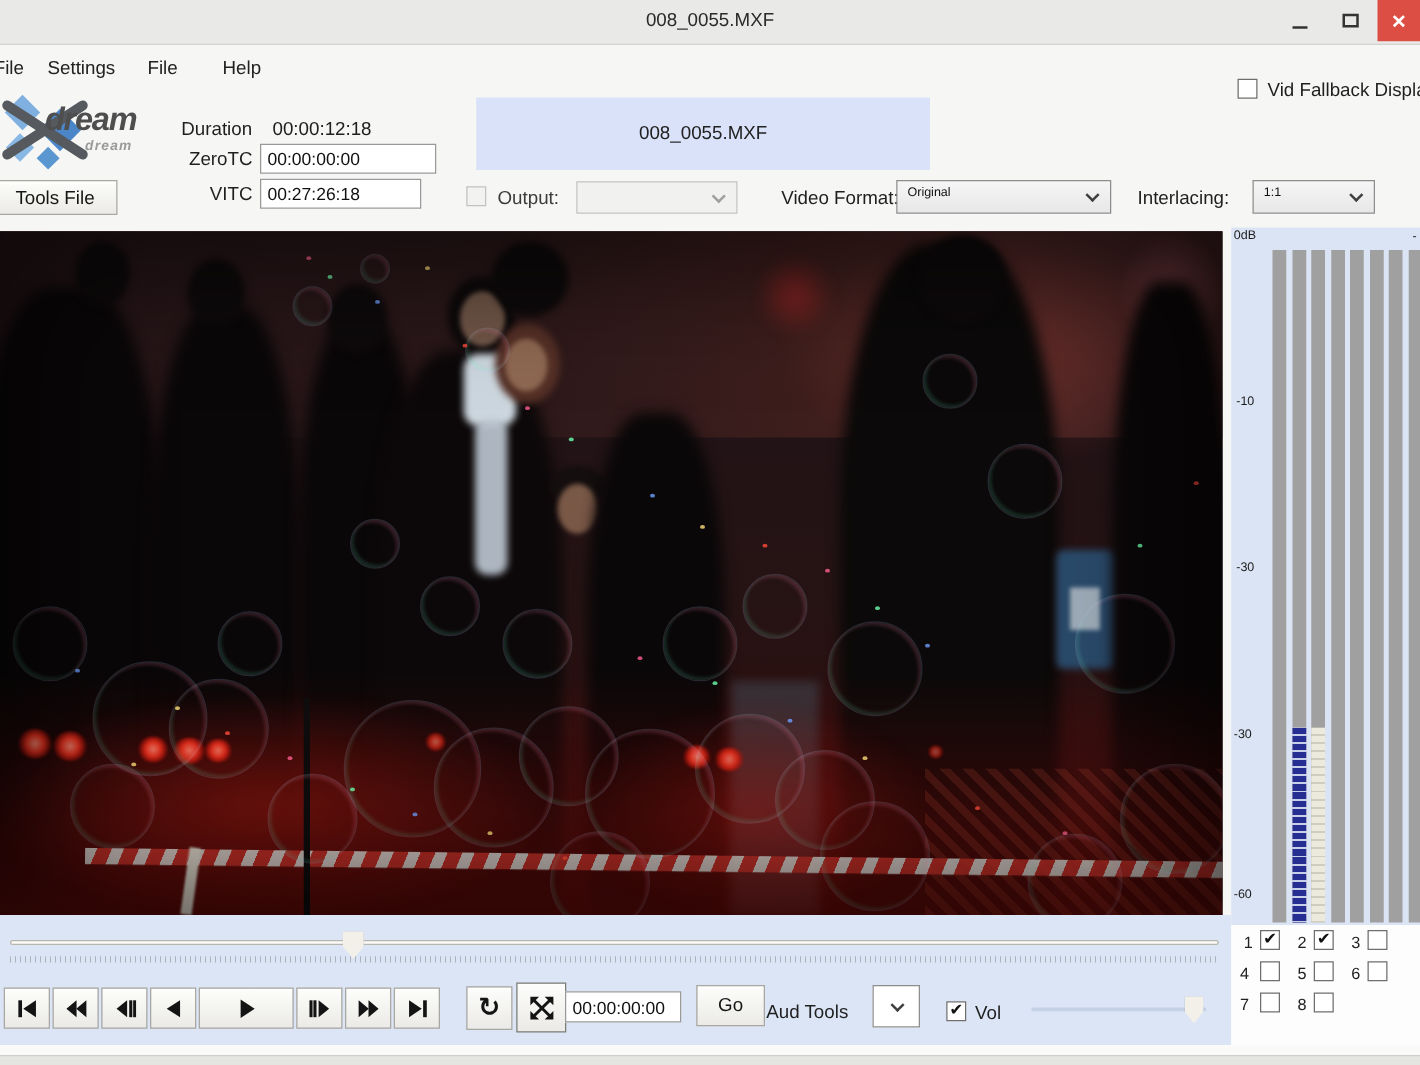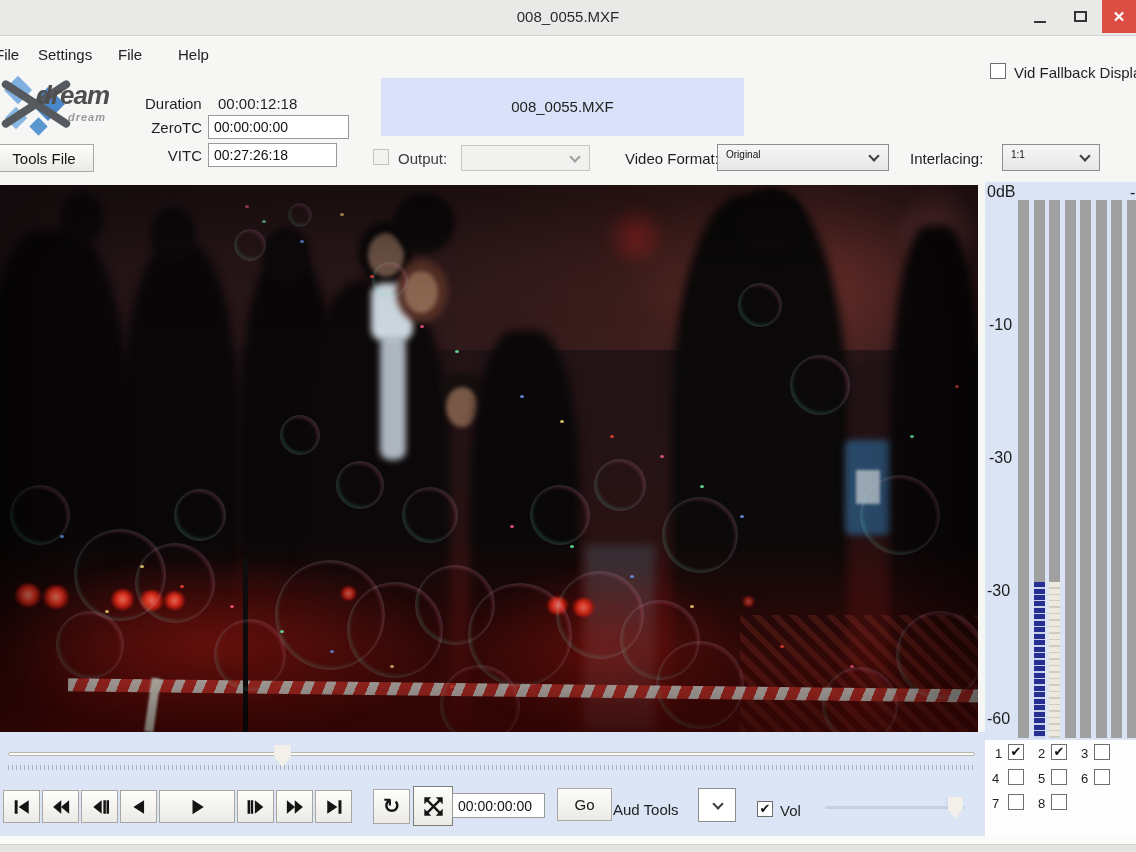--- a/index.html
+++ b/index.html
@@ -47,21 +47,21 @@
   .face { position:absolute; border-radius:50%; filter:blur(2px); }
   .rl { position:absolute; border-radius:50%; background:radial-gradient(circle,#ff9a80 0%,#f03420 38%,rgba(185,20,10,.55) 62%,transparent 75%); filter:blur(1px); }
   .bub { position:absolute; border-radius:50%; border:1px solid rgba(190,210,255,.16); box-shadow:inset -2px 2px 3px rgba(255,140,180,.18), inset 2px -2px 3px rgba(110,255,200,.15); }
   .gl { position:absolute; width:4px; height:3px; border-radius:50%; filter:blur(.4px); }
   .tape { position:absolute; left:68px; top:499px; width:930px; height:13px; transform:rotate(.7deg); opacity:.85; filter:blur(.4px);
           background:repeating-linear-gradient(112deg,#d9d8d2 0 9px,#c23028 9px 20px); }
   .vignette { position:absolute; inset:0; box-shadow:inset 0 0 90px 35px rgba(0,0,0,.55); }
 
   
   .meterpanel { position:absolute; left:985px; top:182px; width:151px; height:558px; background:#dbe4f4; }
-  .mscale { position:absolute; font-size:16px; color:#1c1c1c; }
+  .mscale { position:absolute; font-size:10px; color:#1c1c1c; }
   .mbar { position:absolute; top:200px; width:11px; height:538px; background:#a0a0a0; }
   .mfill { position:absolute; left:0; right:0; bottom:0; }
 
   
   .controlbar { position:absolute; left:0; top:732px; width:985px; height:104px; background:#dbe5f5; }
   .seektrack { position:absolute; left:8px; top:752px; width:967px; height:4px; background:#fbfaf7; border:1px solid #b7b7af; border-radius:2px; }
   .thumb { position:absolute; background:#f3f0ea; clip-path:polygon(0 0,100% 0,100% 55%,50% 100%,0 55%); filter:drop-shadow(0 0 1px #8a8a84); }
   .ticks { position:absolute; left:8px; top:765px; width:967px; height:5px; background:repeating-linear-gradient(to right,#9aa0a4 0 1px,transparent 1px 4px); opacity:.75; }
   .tbtn { width:37px; height:33px; top:790px; }
   .tbtn svg { width:18px; height:18px; }

